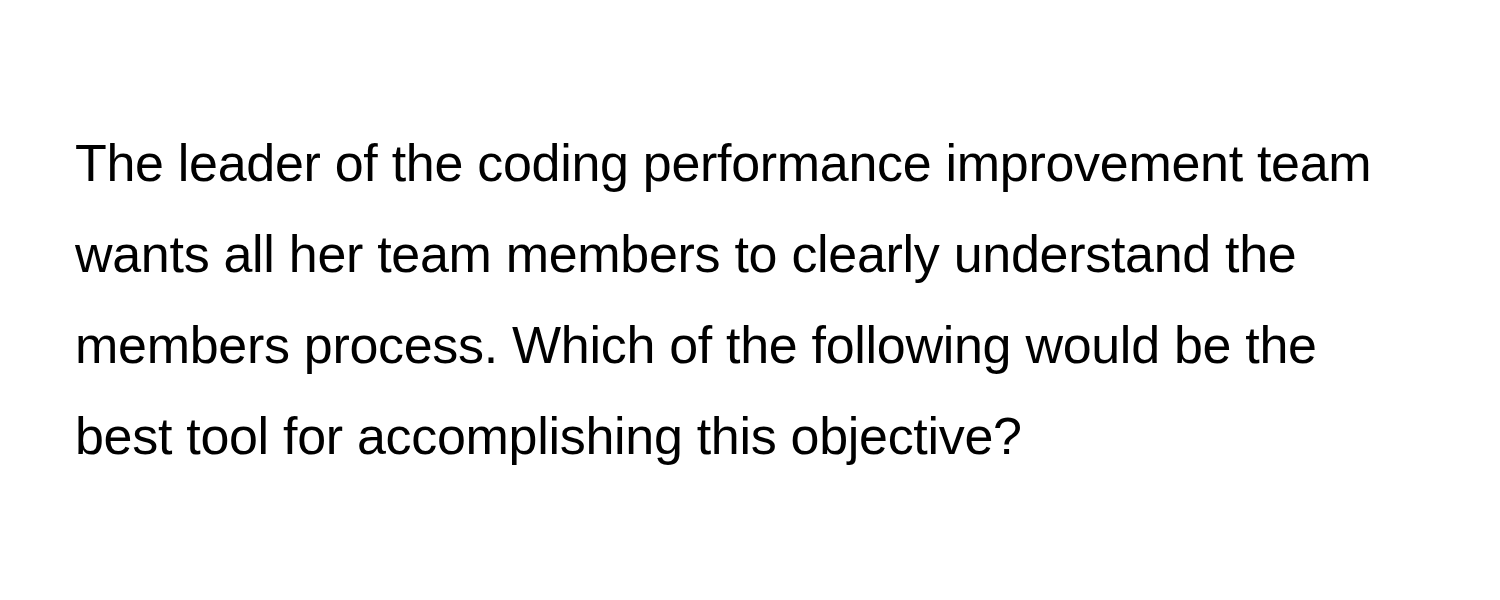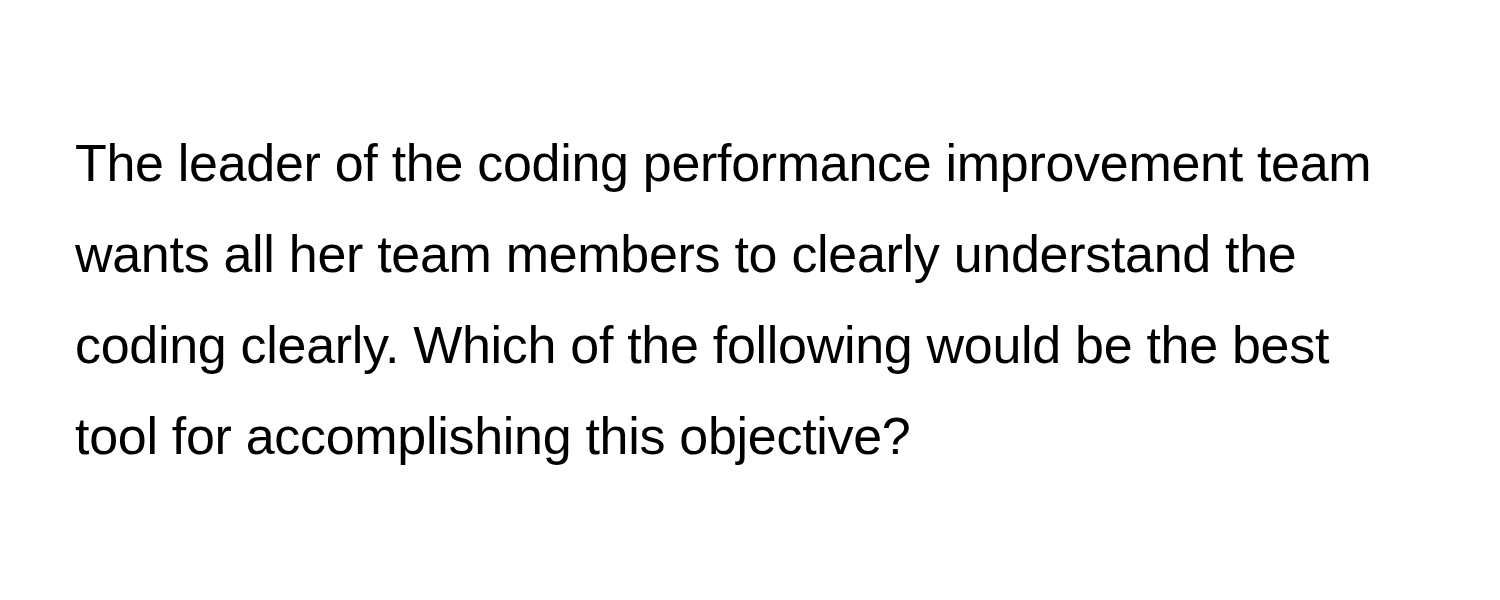--- a/index.html
+++ b/index.html
@@ -21,13 +21,13 @@
       font-size: 52px;
       line-height: 1.75;
       color: #000000;
       font-weight: 400;
       letter-spacing: -0.3px;
     }
   </style>
 </head>
 <body>
 
-<p class="question-text">The leader of the coding performance improvement team wants all her team members to clearly understand the coding clearly. Which of the following would be the best tool for accomplishing this objective?</p>
+<p class="question-text">The leader of the coding performance improvement team wants all her team members to clearly understand the members process. Which of the following would be the best tool for accomplishing this objective?</p>
 
 </body></html>

